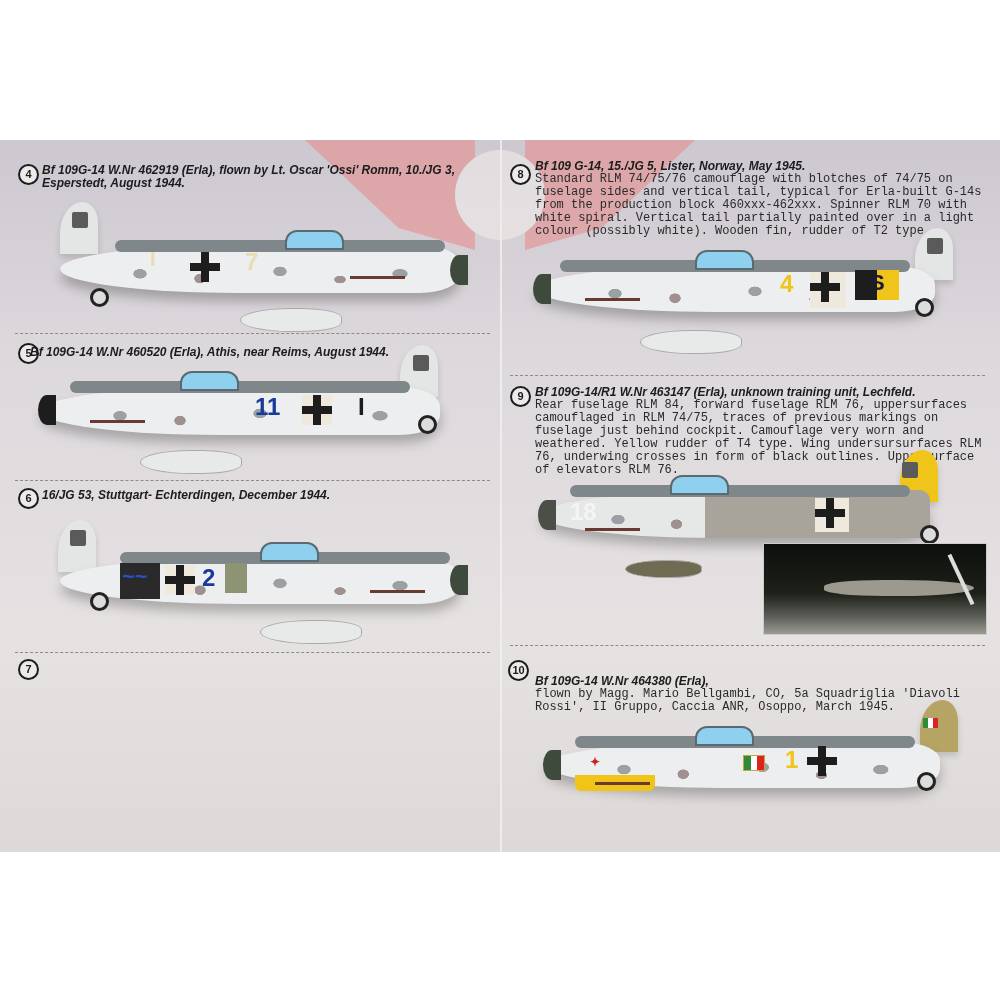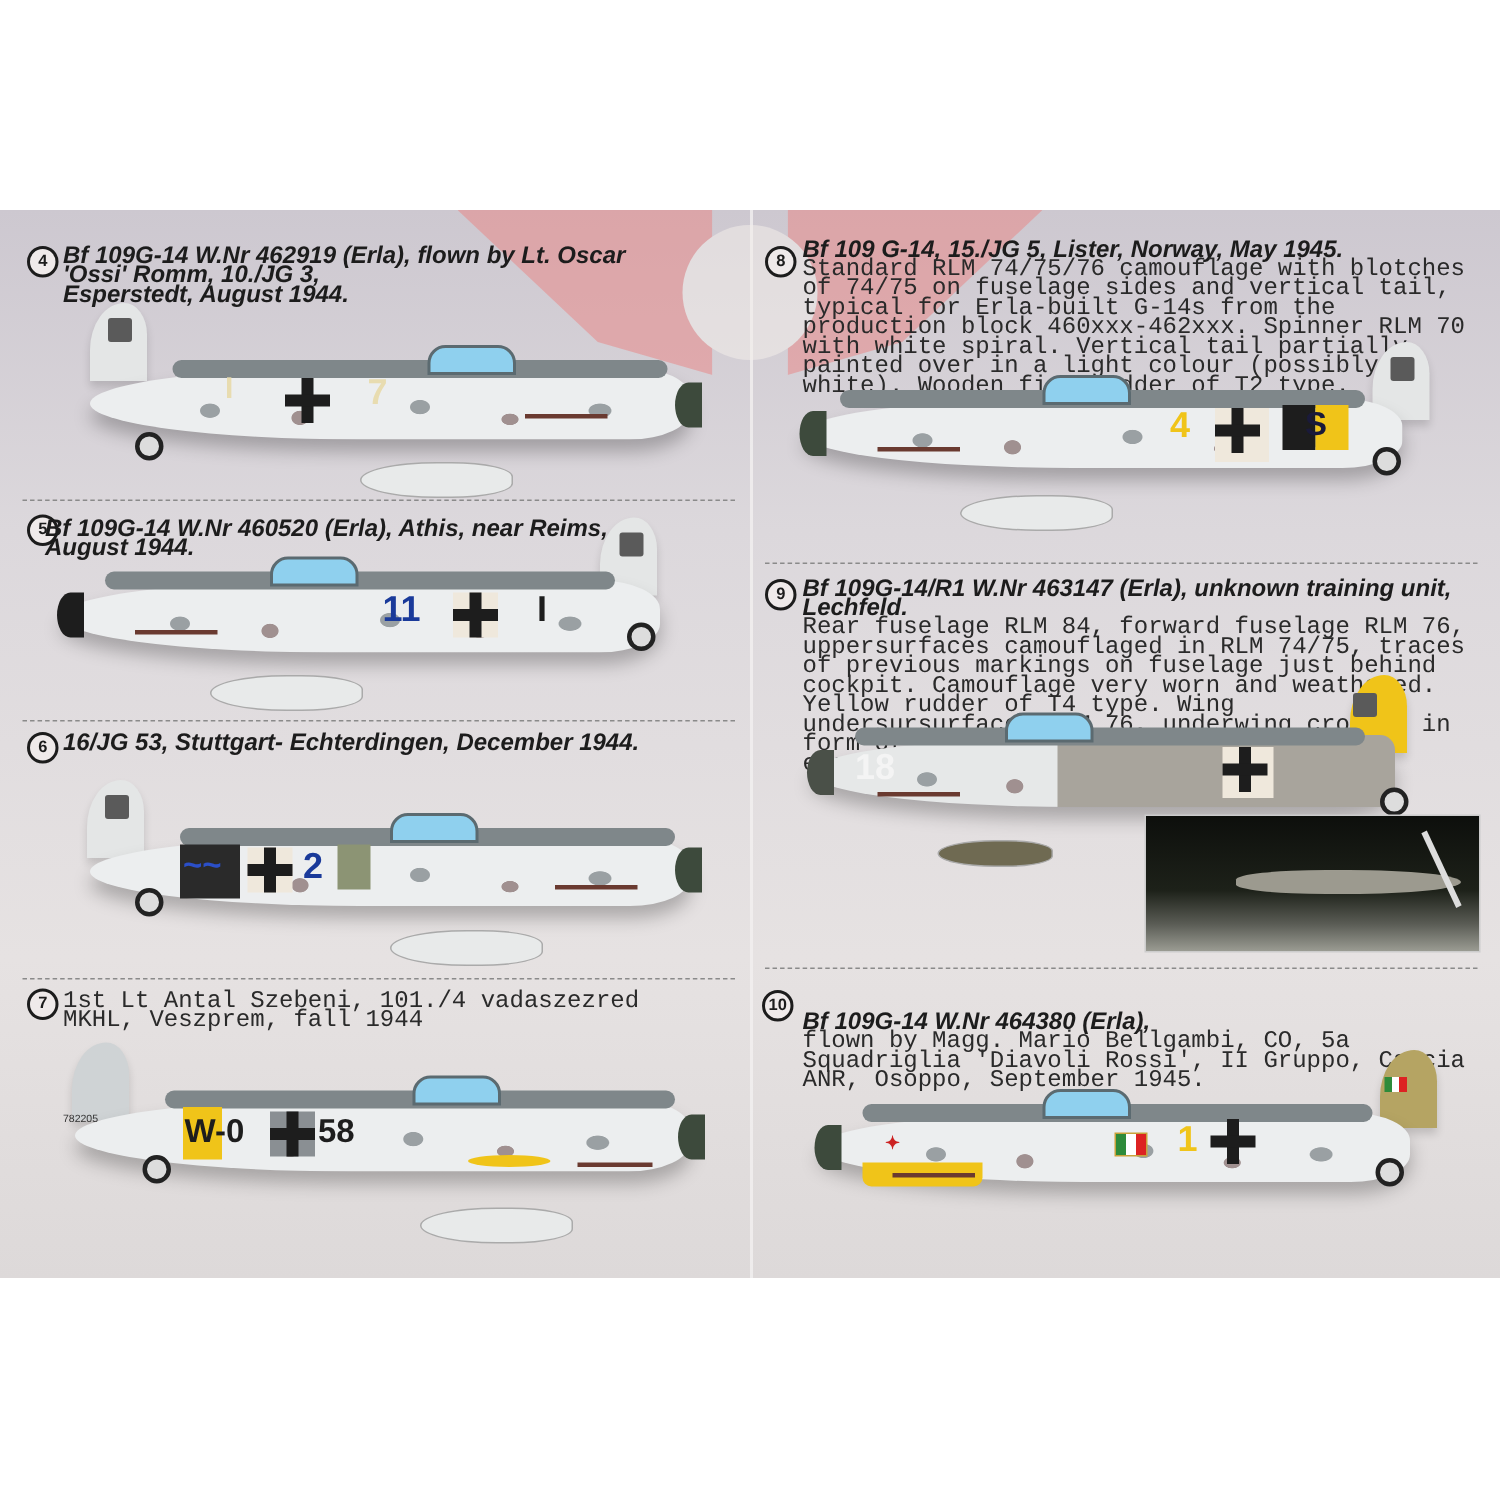--- a/index.html
+++ b/index.html
@@ -13,21 +13,21 @@
     }
     .gutter { position: absolute; left: 500px; top: 0; width: 2px; height: 712px; background: #f2f0f0; opacity: .8; }
     .emblem {
       position: absolute; left: 305px; top: 0; width: 390px; height: 125px; opacity: .55;
     }
     .emblem .flagL, .emblem .flagR { position: absolute; top: 0; width: 170px; height: 110px; background: #e88a8a; }
     .emblem .flagL { left: 0; clip-path: polygon(0 0,100% 0,100% 100%,55% 80%); }
     .emblem .flagR { right: 0; clip-path: polygon(0 0,100% 0,45% 80%,0 100%); }
     .emblem .cross { position: absolute; left: 150px; top: 10px; width: 90px; height: 90px; border-radius: 50%; background: #f3eeea; }
 
-    .caption { position: absolute; font-size: 16px; line-height: 13px; color: #1c1c1c; }
+    .caption { position: absolute; font-size: 12px; line-height: 13px; color: #1c1c1c; }
     .caption .title { font-weight: bold; font-style: italic; display: block; }
     .caption .desc { display: block; color: #2a2a2a; font-family: Liberation Mono, monospace; }
     .num {
       position: absolute; width: 17px; height: 17px; border: 2px solid #1c1c1c; border-radius: 50%;
       font-weight: bold; font-size: 11px; line-height: 17px; text-align: center; color: #1c1c1c; background: #efeaea;
     }
     .divider { position: absolute; height: 0; border-top: 1px dashed #8a8a8a; }
 
     
     .plane { position: absolute; }
@@ -138,37 +138,20 @@
     <div class="exhaust" style="left:340px;top:70px;width:55px"></div>
     <div class="nose" style="left:420px;top:45px;background:#3d4a3c"></div>
     <div class="wheel" style="left:60px;top:72px"></div>
     <div class="droptank" style="left:230px;top:100px"></div>
   </div>
 
   <div class="divider" style="left:15px;top:512px;width:475px"></div>
 
   <div class="num" style="left:18px;top:519px">7</div>
   <div class="caption" style="left:42px;top:521px;width:440px">
-    <span class="desc">1st Lt Antal Szebeni, 101./4 vadaszezred MKHL, Veszprem, fall 1944</span>
-  </div>
-  <div class="plane" style="left:30px;top:555px;width:450px;height:150px">
-    <div class="fin" style="left:18px;top:0px;background:#cfd3d5"></div>
-    <div class="fuselage" style="left:20px;top:38px;width:410px;height:48px"></div>
-    <div class="spine" style="left:80px;top:32px;width:340px"></div>
-    <div style="position:absolute;left:12px;top:48px;font-size:7px;color:#333">782205</div>
-    <div class="band" style="left:92px;top:43px;width:26px;height:35px;background:#f0c419"></div>
-    <div class="code" style="left:93px;top:46px;color:#1d1d1d;font-size:22px">W-0</div>
-    <div class="balken" style="left:150px;top:46px;background:#8a8f93"></div>
-    <div class="code" style="left:182px;top:46px;color:#1d1d1d;font-size:22px">58</div>
-    <div class="canopy" style="left:245px;top:22px"></div>
-    <div style="position:absolute;left:282px;top:75px;width:55px;height:8px;background:#f0c419;border-radius:50%"></div>
-    <div class="exhaust" style="left:355px;top:80px;width:50px"></div>
-    <div class="nose" style="left:422px;top:48px;background:#3d4a3c"></div>
-    <div class="wheel" style="left:65px;top:75px"></div>
-    <div class="droptank" style="left:250px;top:110px"></div>
   </div>
 
   <div class="num" style="left:510px;top:24px">8</div>
   <div class="caption" style="left:535px;top:20px;width:450px">
     <span class="title">Bf 109 G-14, 15./JG 5, Lister, Norway, May 1945.</span>
     <span class="desc">Standard RLM 74/75/76 camouflage with blotches of 74/75 on fuselage sides and vertical tail, typical for Erla-built G-14s from the production block 460xxx-462xxx. Spinner RLM 70 with white spiral. Vertical tail partially painted over in a light colour (possibly white). Wooden fin, rudder of T2 type.</span>
   </div>
   <div class="plane" style="left:530px;top:88px;width:450px;height:130px">
     <div class="fin" style="left:385px;top:0px"></div>
     <div class="tail-marking" style="left:397px;top:10px"></div>
@@ -211,21 +194,21 @@
   <div class="photo">
     <div class="ac"></div>
     <div class="prop"></div>
   </div>
 
   <div class="divider" style="left:510px;top:505px;width:475px"></div>
 
   <div class="num" style="left:508px;top:520px">10</div>
   <div class="caption" style="left:535px;top:535px;width:450px">
     <span class="title">Bf 109G-14 W.Nr 464380 (Erla),</span>
-    <span class="desc">flown by Magg. Mario Bellgambi, CO, 5a Squadriglia 'Diavoli Rossi', II Gruppo, Caccia ANR, Osoppo, September 1945.</span>
+    <span class="desc">flown by Magg. Mario Bellgambi, CO, 5a Squadriglia 'Diavoli Rossi', II Gruppo, Caccia ANR, Osoppo, March 1945.</span>
   </div>
   <div class="plane" style="left:535px;top:560px;width:450px;height:150px">
     <div class="fin" style="left:385px;top:0px;background:#b5a463"></div>
     <div style="position:absolute;left:388px;top:18px;width:15px;height:10px;background:linear-gradient(90deg,#2e8b3a 33%,#fff 33% 66%,#d22 66%)"></div>
     <div class="fuselage" style="left:10px;top:42px;width:395px;height:46px"></div>
     <div class="spine" style="left:40px;top:36px;width:340px"></div>
     <div class="nose" style="left:8px;top:50px;background:#3d4a3c"></div>
     <div style="position:absolute;left:40px;top:75px;width:80px;height:16px;background:#f0c419;border-radius:0 0 6px 6px"></div>
     <div style="position:absolute;left:55px;top:55px;font-size:12px;color:#c22;font-weight:bold">✦</div>
     <div class="canopy" style="left:160px;top:26px"></div>

